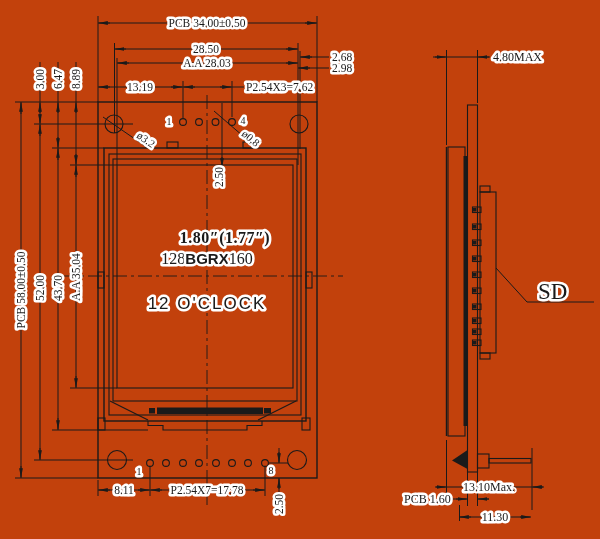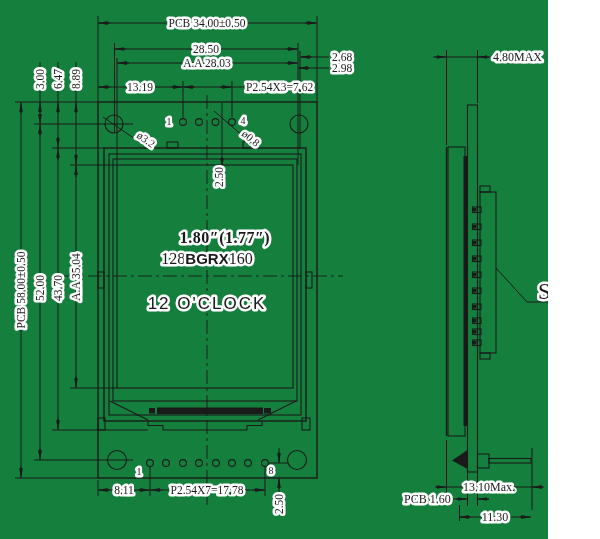--- a/index.html
+++ b/index.html
@@ -1,16 +1,16 @@
 <!DOCTYPE html>
 <html><head>
 <meta charset="utf-8">
 <style>
   html,body{margin:0;padding:0;background:#ffffff;}
-  #stage{position:relative;width:548px;height:539px;background:#15803d;overflow:hidden;}
+  #stage{position:relative;width:600px;height:539px;background:#c2410c;overflow:hidden;}
   svg{display:block;}
   .ol{fill:none;stroke:#1a1a1a;stroke-width:1.4;}
   .ol2{fill:none;stroke:#1a1a1a;stroke-width:1.1;}
   .dim{fill:none;stroke:#1a1a1a;stroke-width:1;}
   .cl{fill:none;stroke:#1a1a1a;stroke-width:0.9;stroke-dasharray:14 4 3 4;}
   .ink{fill:#1a1a1a;stroke:none;}
   text{fill:#1a1a1a;paint-order:stroke;stroke:#ffffff;stroke-width:5px;stroke-linejoin:round;}
   .dimtxt{font:11.5px "Liberation Serif", serif;}
   .dimtxt12{font:12px "Liberation Serif", serif;}
   .pinnum{font:10px "Liberation Serif", serif;}

